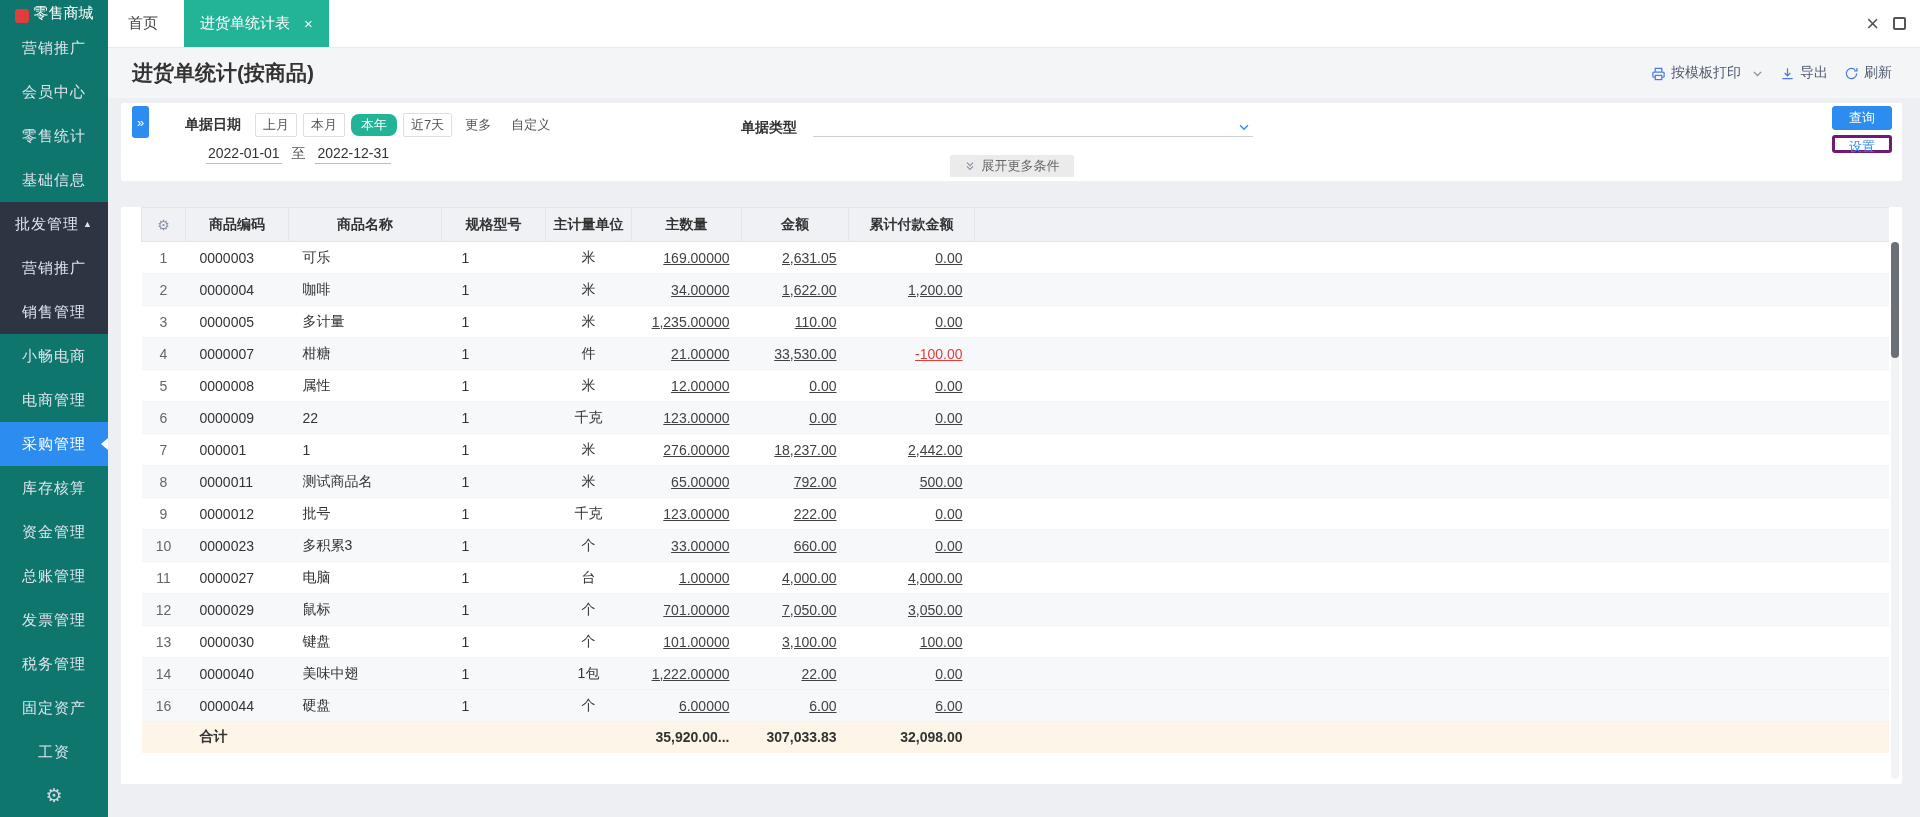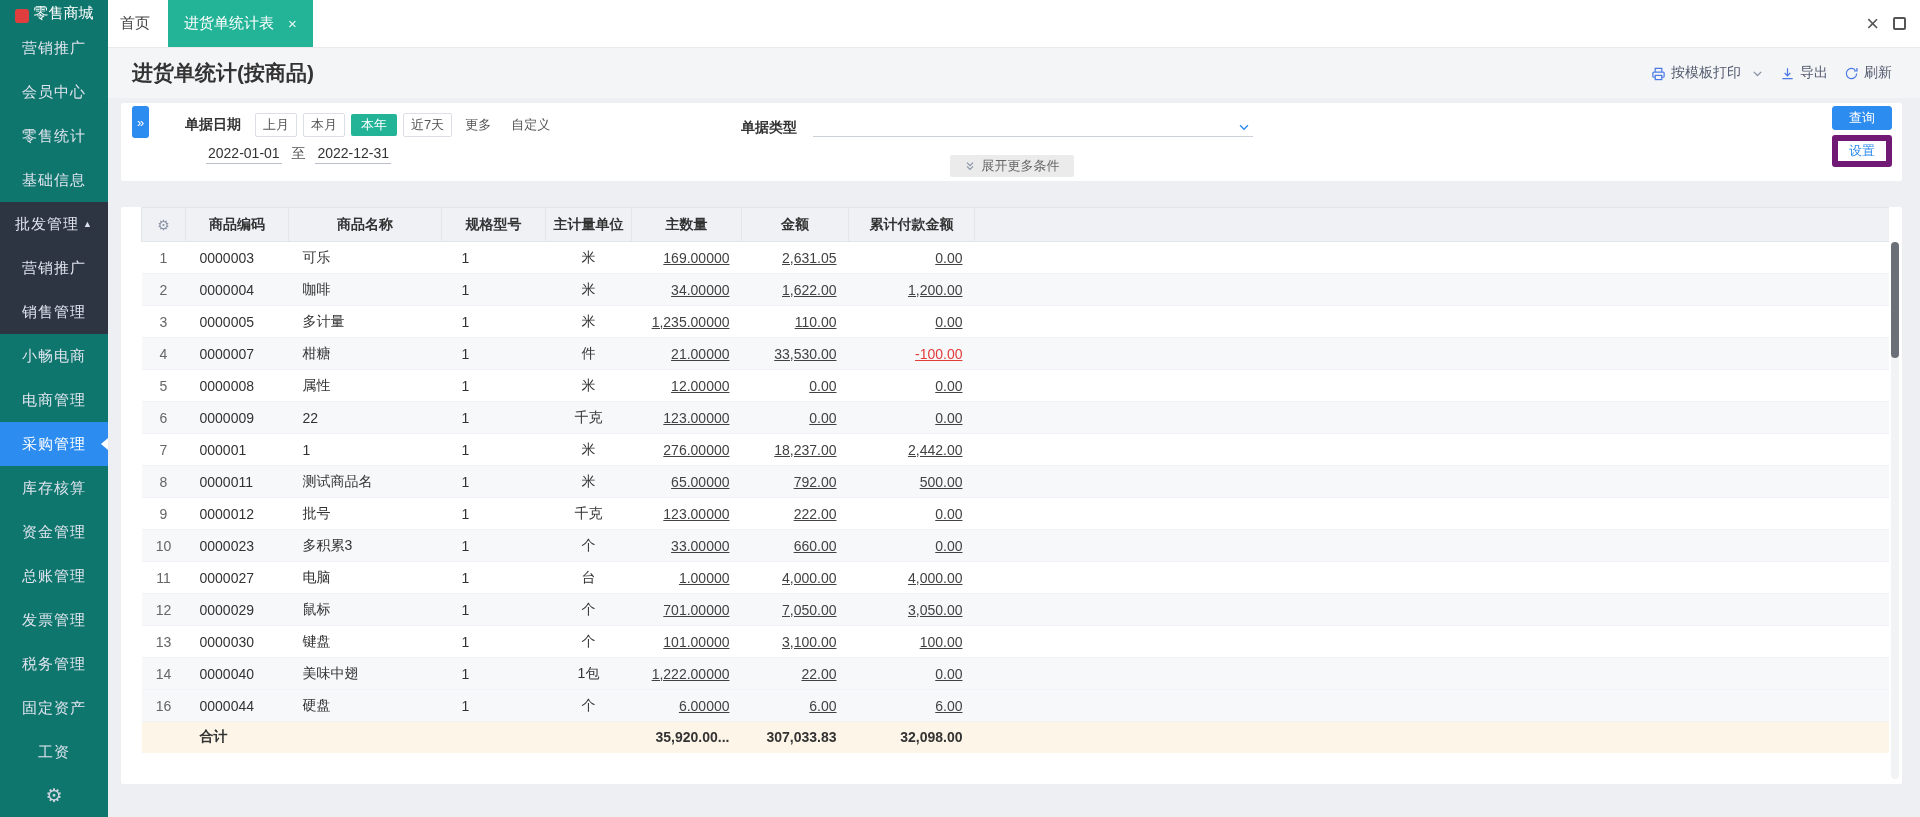--- a/index.html
+++ b/index.html
@@ -23,21 +23,21 @@
     border-top:6px solid transparent; border-bottom:6px solid transparent;
     border-right:7px solid #ffffff; }
   .side-gear { height:43px; display:flex; align-items:center; justify-content:center;
     font-size:19px; color:#cfd5e0; cursor:pointer; }
 
   
   .main { flex:1; display:flex; flex-direction:column; min-width:0; }
 
   .tabbar { height:48px; background:#fff; border-bottom:1px solid #e8eaee;
     display:flex; align-items:stretch; }
-  .tab-home { padding:0 12px; display:flex; align-items:center; font-size:15px;
+  .tab-home { padding:0 20px; display:flex; align-items:center; font-size:15px;
     color:#444; cursor:pointer; }
   .tab-active { margin-left:6px; background:#23b397; color:#fff; display:flex;
     align-items:center; gap:14px; padding:0 16px; font-size:15px; cursor:pointer; }
   .tab-close { font-size:15px; line-height:1; opacity:.9; cursor:pointer; }
   .winctrl { margin-left:auto; display:flex; align-items:center; gap:14px; padding-right:14px; color:#555; }
   .wc-close { font-size:22px; line-height:1; cursor:pointer; }
   .wc-full { width:13px; height:13px; border:2px solid #555; border-radius:2px; cursor:pointer; }
 
   .page-header { height:50px; background:#f4f5f7; display:flex; align-items:center;
     padding:0 28px 0 24px; }
@@ -54,34 +54,34 @@
   .collapse-btn { position:absolute; left:11px; top:3px; width:17px; height:32px;
     background:#2d8cf0; color:#fff; border-radius:3px; display:flex; align-items:center;
     justify-content:center; font-size:13px; cursor:pointer; }
   .fgroup { position:absolute; top:10px; font-size:14px; }
   .fg-date { left:64px; }
   .flabel { font-weight:bold; color:#333; }
   .qbtns { margin-left:4px; }
   .qbtn { display:inline-block; padding:2px 7px; margin-left:6px; font-size:13px;
     color:#555; cursor:pointer; border-radius:2px; }
   .qbtn:nth-child(1), .qbtn:nth-child(2), .qbtn:nth-child(4) { border:1px solid #dcdfe6; background:#fff; }
-  .qbtn.qactive { background:#23b397; color:#fff; border-radius:2px; padding:2px 10px; }
+  .qbtn.qactive { background:#23b397; color:#fff; border-radius:8px; padding:2px 10px; }
   .date-range { margin:8px 0 0 21px; font-size:14px; color:#333; cursor:pointer; }
   .dval { border-bottom:1px solid #b9bec8; padding:0 2px 2px 2px; }
   .dsep { margin:0 6px; color:#555; }
   .fg-doctype { left:620px; }
   .fg-billtype { left:1190px; }
   .uselect { display:inline-block; width:440px; height:24px; border-bottom:1px solid #ccd0d9;
     margin-left:12px; position:relative; vertical-align:bottom; cursor:pointer; }
   .fg-billtype .uselect { width:418px; }
   .uselect .sel-chev { position:absolute; right:2px; bottom:2px; color:#2d8cf0; display:flex; }
   .factions { position:absolute; right:10px; top:3px; display:flex; flex-direction:column; gap:5px; }
   .btn-primary { width:60px; height:24px; background:#2d8cf0; color:#fff; border:1px solid #2d8cf0;
     border-radius:3px; font-size:13px; cursor:pointer; font-family:inherit; }
-  .btn-outline { width:60px; height:32px; background:#fff; color:#2d8cf0; border:6px solid #701a75;
+  .btn-outline { width:60px; height:18px; background:#fff; color:#2d8cf0; border:3px solid #701a75;
     border-radius:3px; font-size:13px; cursor:pointer; font-family:inherit; }
   .expand-bar { position:absolute; left:50%; transform:translateX(-50%); bottom:4px;
     background:#ebebeb; border-radius:2px; padding:2px 14px; font-size:13px; color:#666;
     display:flex; align-items:center; gap:6px; cursor:pointer; }
   .expand-bar .eicon { color:#8a93a6; display:flex; }
 
   
   .table-card { position:relative; background:#fff; border-radius:2px;
     margin:26px 18px 0 13px; height:577px; flex-shrink:0; }
   table.grid { border-collapse:collapse; table-layout:fixed; width:calc(100% - 33px);

